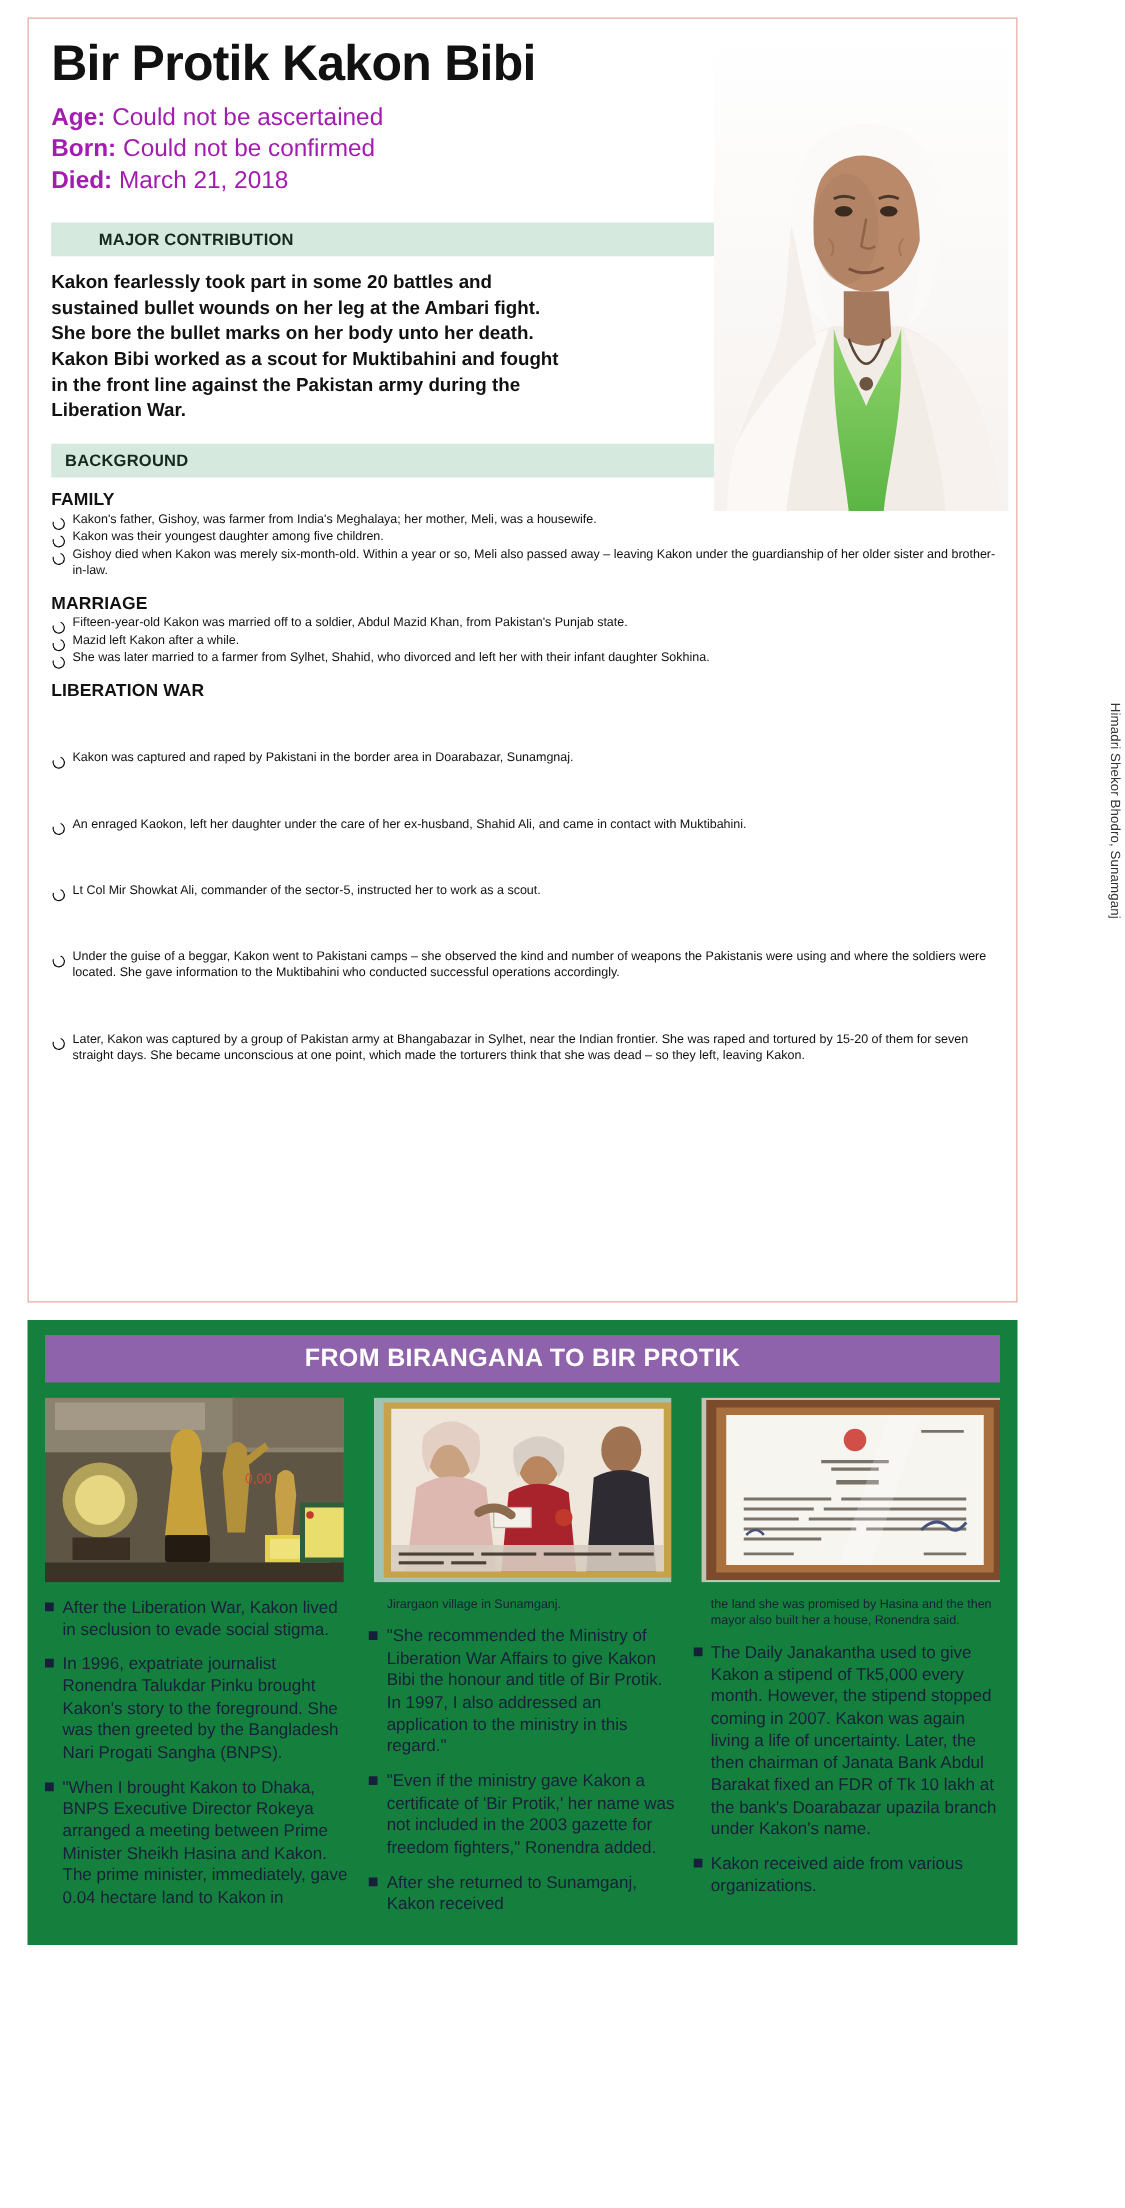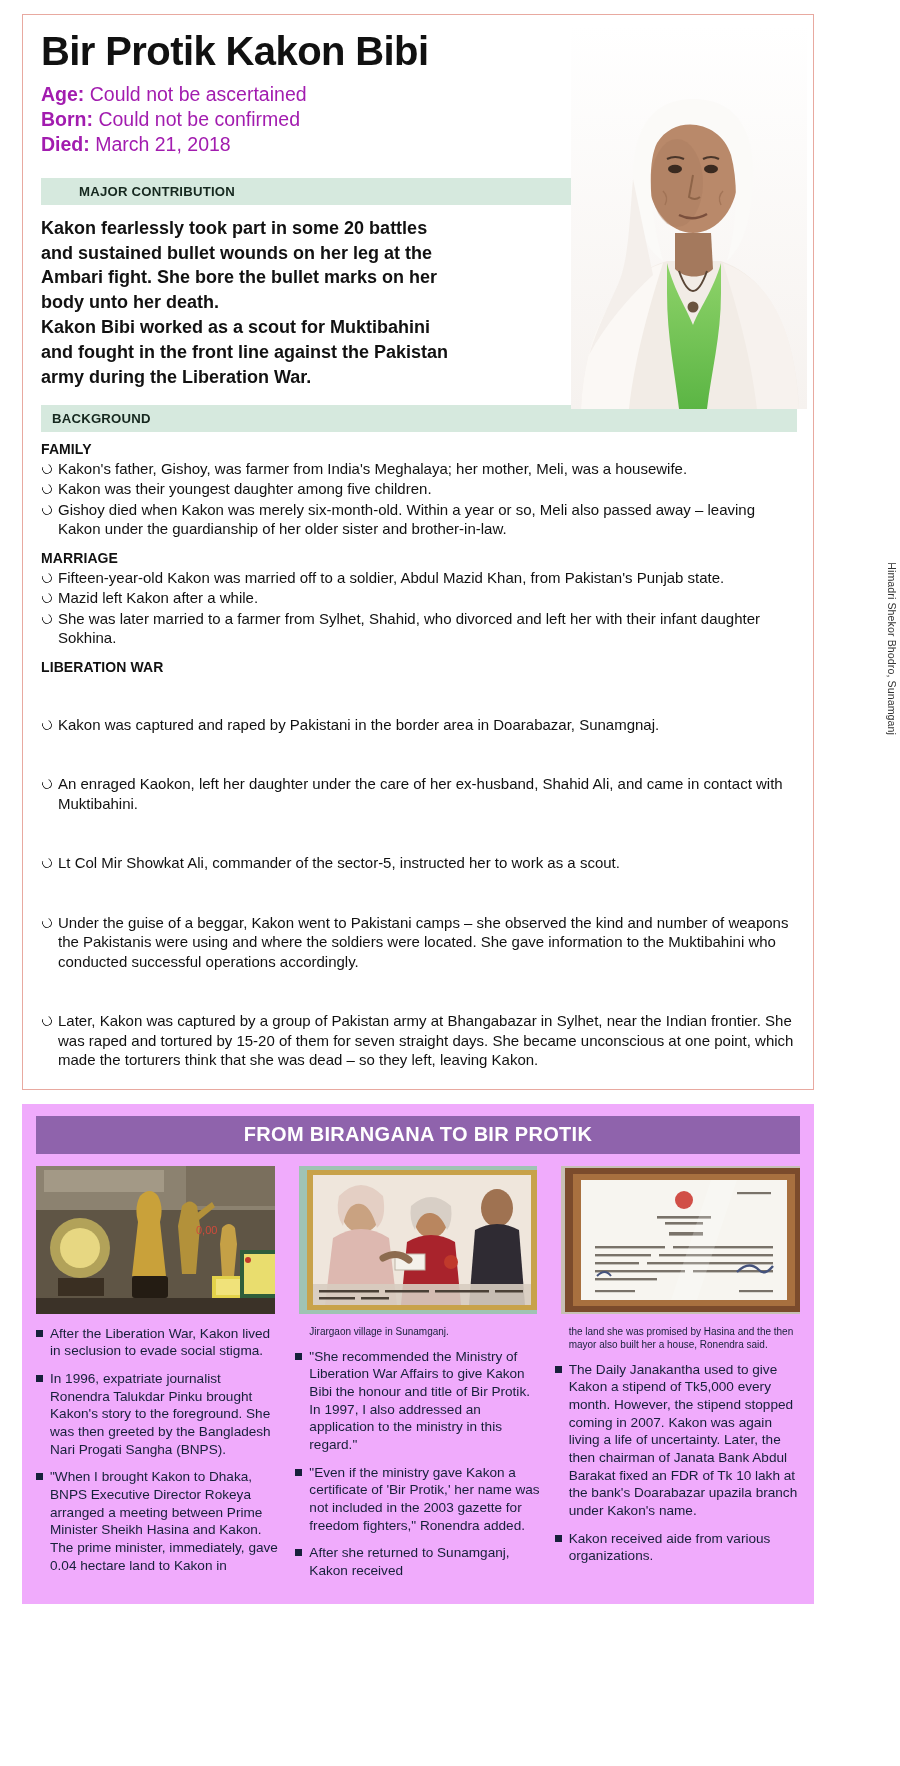--- a/index.html
+++ b/index.html
@@ -73,21 +73,21 @@
     font-weight: bold;
     letter-spacing: 0.2px;
     color: #16281f;
   }
   .band-major { width: 740px; margin-top: 20px; padding-left: 38px; }
   .band-background { width: 756px; margin-top: 15px; }
 
   .major-text {
     width: 420px;
     margin-top: 11px;
-    font-size: 18px;
+    font-size: 15px;
     font-weight: bold;
     line-height: 1.38;
     color: #111;
   }
   .major-text p { margin: 0; }
 
   .sub-head {
     font-size: 14px;
     font-weight: bold;
     letter-spacing: 0.1px;
@@ -97,21 +97,21 @@
   .sub-head.first { margin-top: 9px; }
 
   ul.bullets {
     list-style: none;
     margin: 0;
     padding: 0;
   }
   ul.bullets li {
     position: relative;
     padding-left: 17px;
-    font-size: 15px;
+    font-size: 10px;
     line-height: 1.30;
     margin: 0 0 1px 0;
     color: #111;
   }
   ul.bullets li::before {
     content: "";
     position: absolute;
     left: 1px;
     top: 5px;
     width: 8px;
@@ -134,21 +134,21 @@
     white-space: nowrap;
     letter-spacing: 0.1px;
   }
 
   
   .bottom-panel {
     position: relative;
     box-sizing: border-box;
     width: 792px;
     margin: 14px 0 0 14px;
-    background: #f0abfc;
+    background: #15803d;
     padding: 12px 14px 14px 14px;
   }
   .purple-band {
     background: #8f63ac;
     height: 38px;
     margin: 0 0 0 0;
     display: flex;
     align-items: center;
     justify-content: center;
     color: #ffffff;

